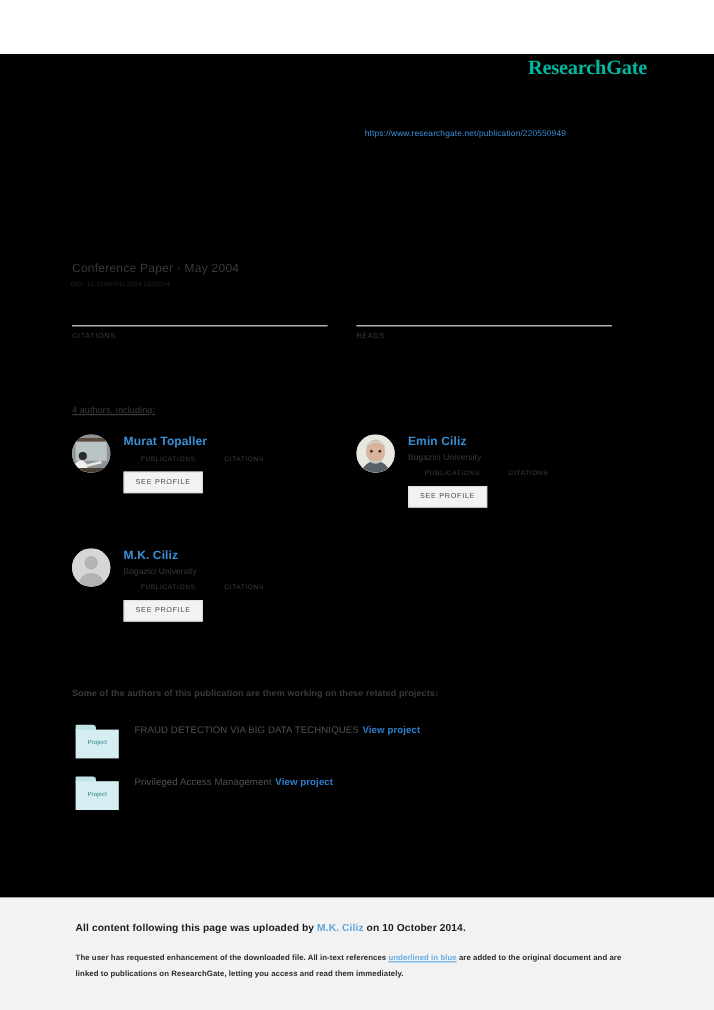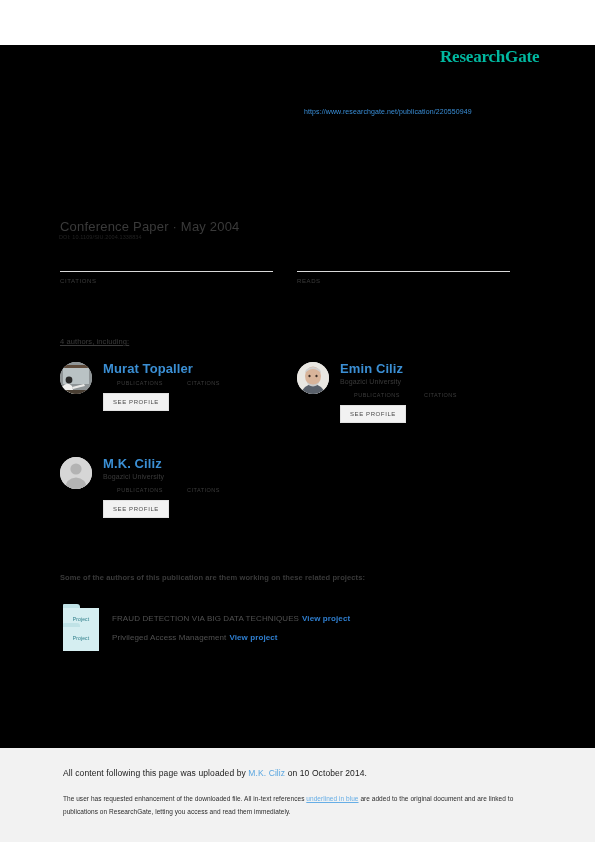--- a/index.html
+++ b/index.html
@@ -57,21 +57,21 @@
   .title-block {
     position: absolute;
     left: 60px;
     top: 140px;
     width: 455px;
   }
   .article-type {
     position: absolute;
     left: 60px;
     top: 219px;
-    font-size: 13px;
+    font-size: 10px;
     color: #3a3a3a;
     letter-spacing: 0.2px;
     white-space: nowrap;
   }
   .doi-line {
     position: absolute;
     left: 59px;
     top: 234px;
     font-size: 5.5px;
     color: #232323;
@@ -140,21 +140,21 @@
     overflow: hidden;
     background: #cfcfcf;
   }
   .avatar svg { display: block; }
 
   .author-body {
     margin-left: 43px;
     padding-top: 2px;
   }
   .author-name {
-    font-size: 13px;
+    font-size: 10px;
     font-weight: bold;
     color: #3b8fd4;
     letter-spacing: 0.1px;
     line-height: 10px;
   }
   .author-affil {
     margin-top: 3px;
     font-size: 7px;
     color: #3a3a3a;
     letter-spacing: 0.1px;
@@ -196,24 +196,23 @@
     top: 573px;
     font-size: 7.5px;
     font-weight: bold;
     color: #3a3a3a;
     letter-spacing: 0.1px;
   }
   .project-row {
     position: absolute;
     left: 63px;
     display: flex;
-    align-items: center;
   }
   .project-row.p0 { top: 604px; }
-  .project-row.p1 { top: 623px; text-decoration: underline; }
+  .project-row.p1 { top: 647px; text-decoration: underline; }
 
   .folder-icon {
     position: relative;
     width: 36px;
     height: 28px;
     flex: 0 0 auto;
   }
   .folder-icon .tab {
     position: absolute;
     left: 0;
@@ -255,20 +254,21 @@
   }
 
   
   .footer {
     position: absolute;
     left: 0;
     top: 748px;
     width: 595px;
     height: 94px;
     background: #f2f2f2;
+    font-weight: bold;
   }
   .footer-main {
     position: absolute;
     left: 63px;
     top: 20px;
     font-size: 8.5px;
     color: #1a1a1a;
     letter-spacing: 0.1px;
     white-space: nowrap;
   }

